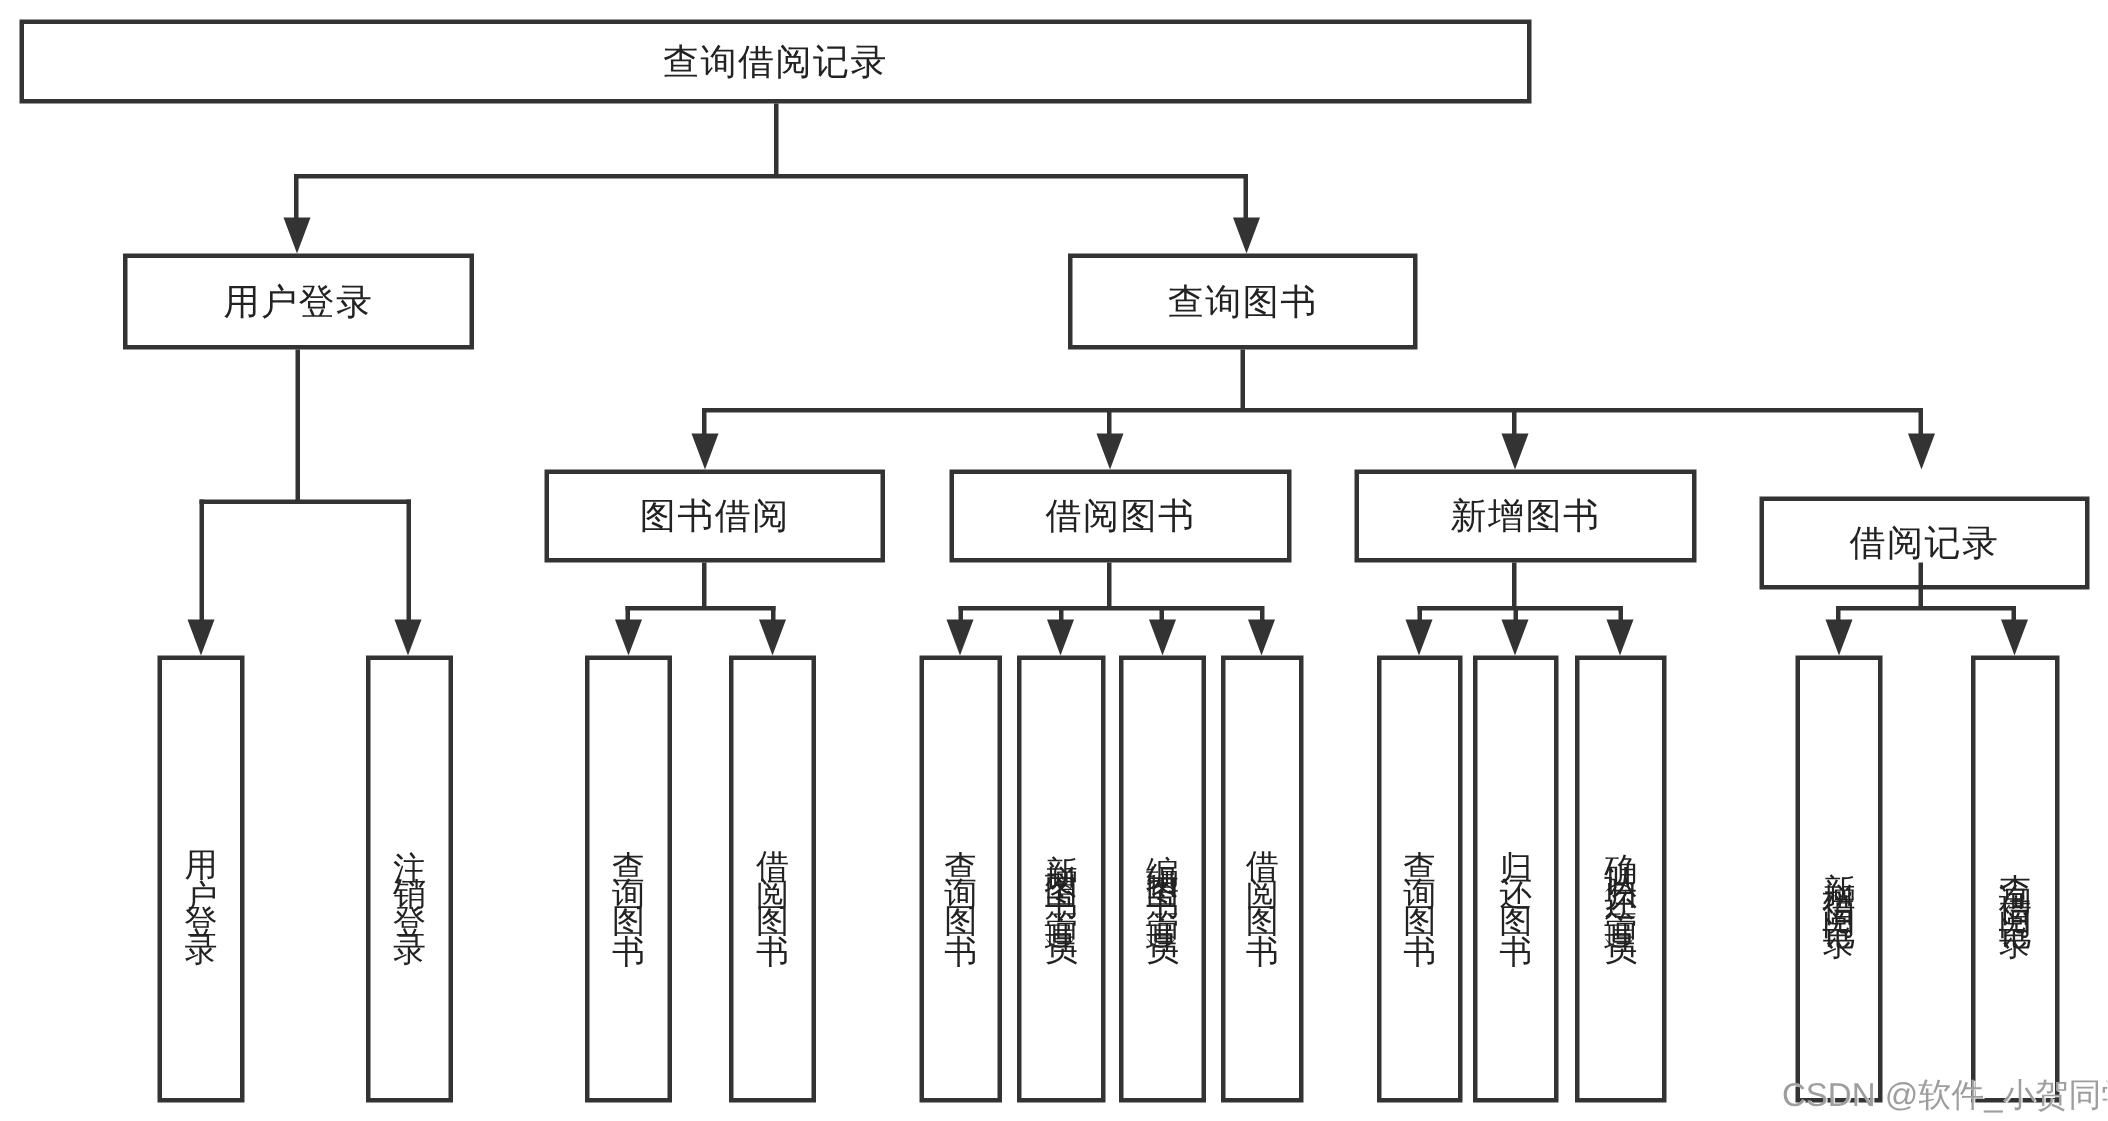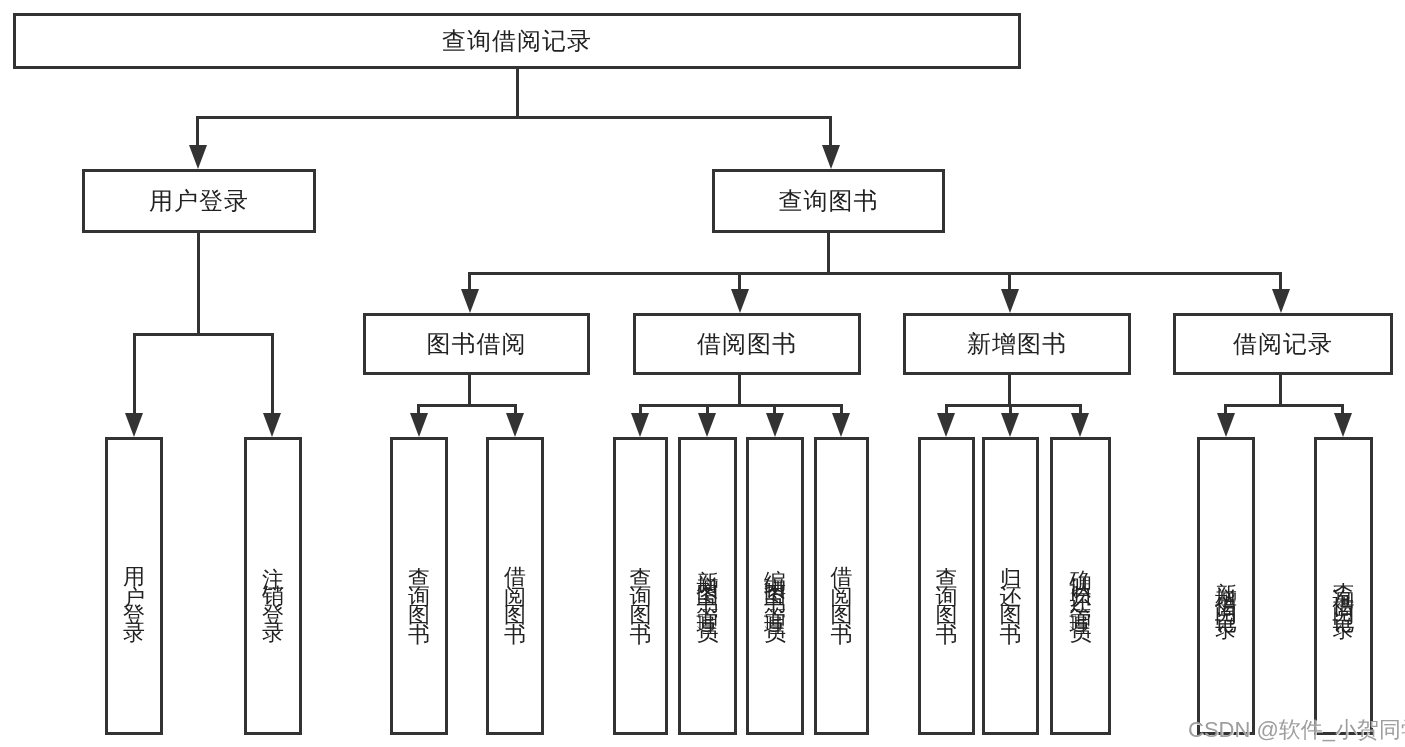--- a/index.html
+++ b/index.html
@@ -73,21 +73,21 @@
 
   <div class="box" style="left:363px;top:313px;width:227px;height:62px;">
     <span>图书借阅</span>
   </div>
   <div class="box" style="left:633px;top:313px;width:228px;height:62px;">
     <span>借阅图书</span>
   </div>
   <div class="box" style="left:903px;top:313px;width:228px;height:62px;">
     <span>新增图书</span>
   </div>
-  <div class="box" style="left:1173px;top:313px;width:220px;height:62px;">
+  <div class="box" style="left:1173px;top:331px;width:220px;height:62px;">
     <span>借阅记录</span>
   </div>
 
   <div class="box leaf" style="left:105px;top:437px;width:58px;height:298px;">
     <span class="vtext">用户登录</span>
   </div>
   <div class="box leaf" style="left:244px;top:437px;width:58px;height:298px;">
     <span class="vtext">注销登录</span>
   </div>
 

